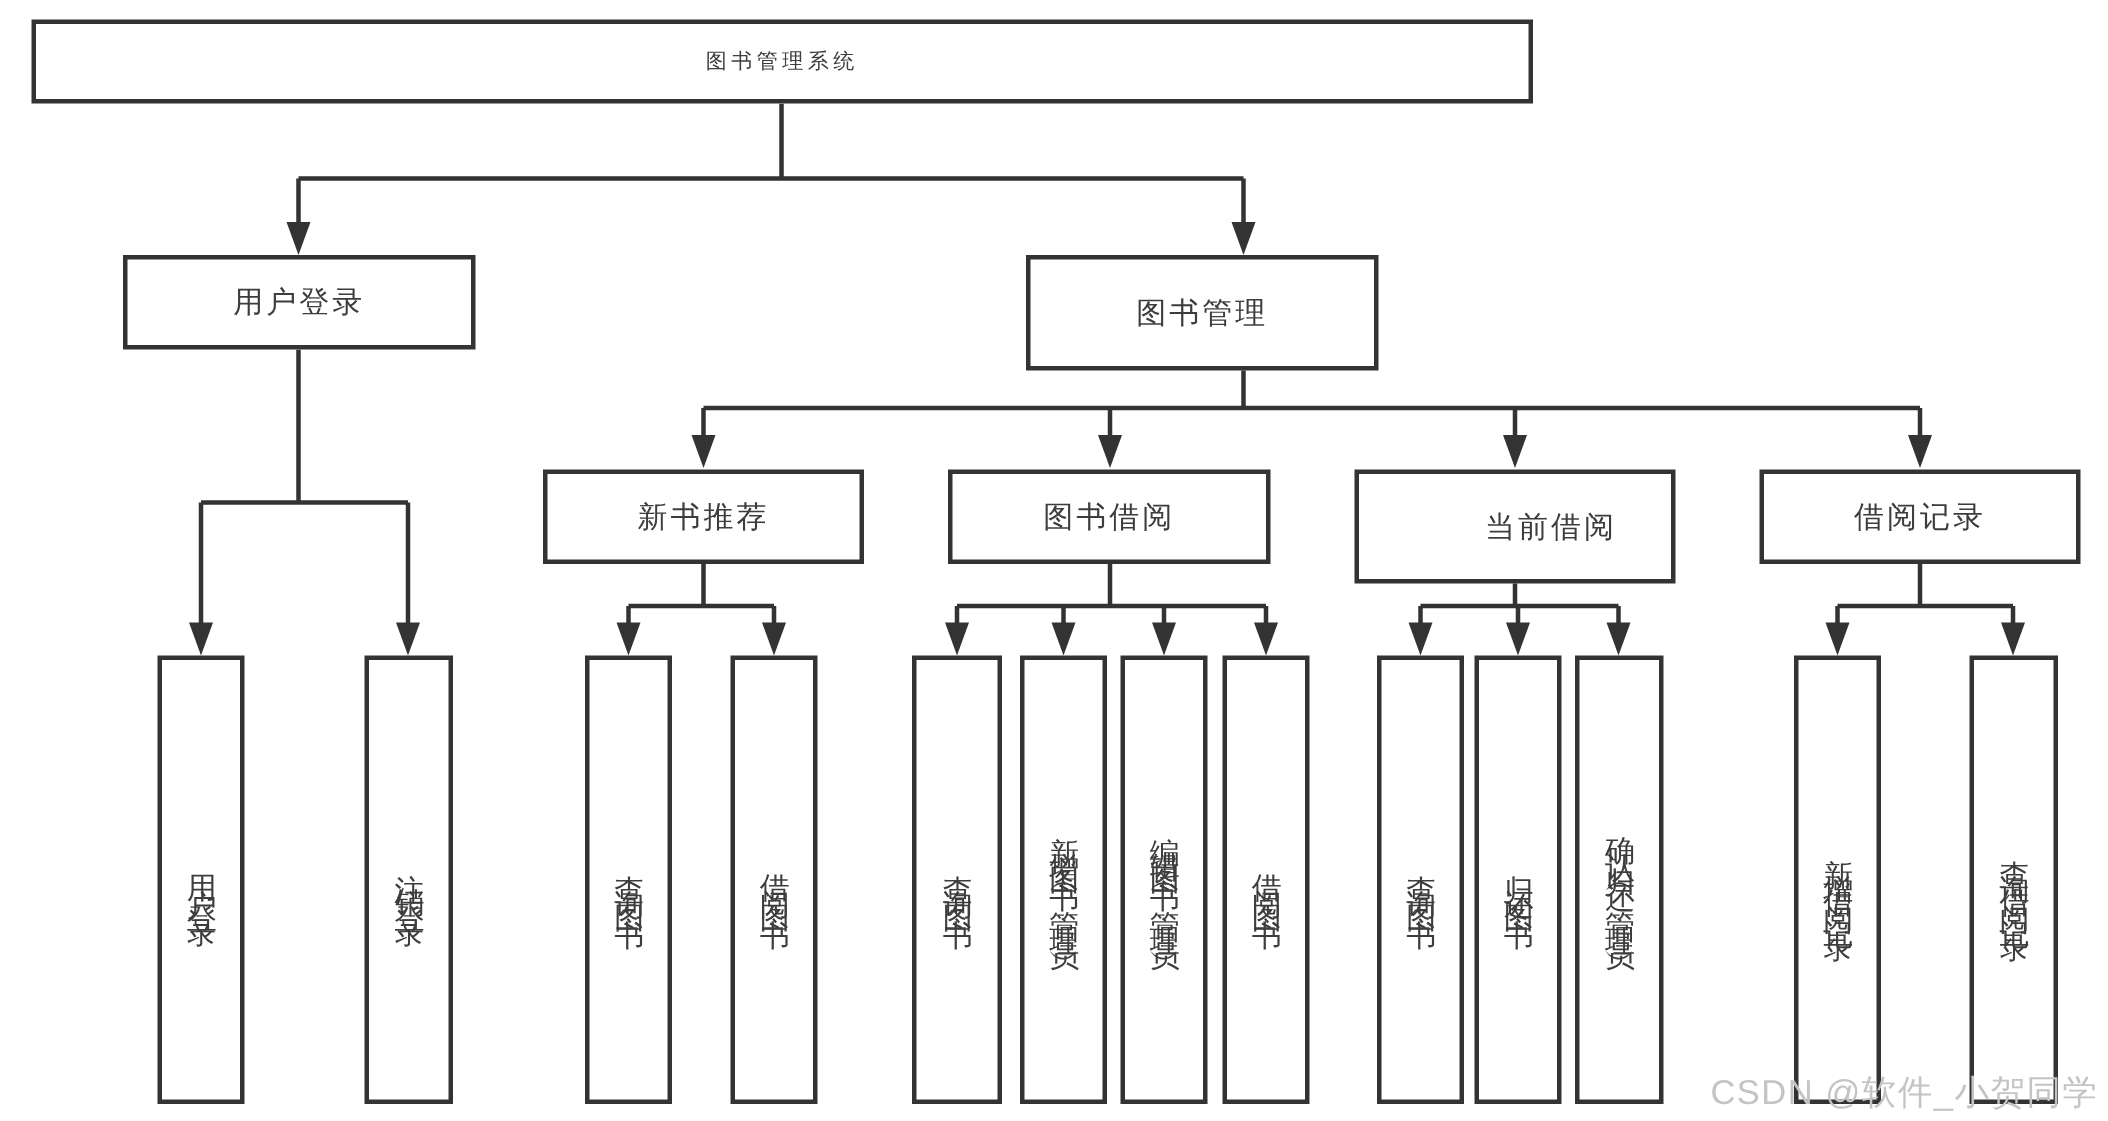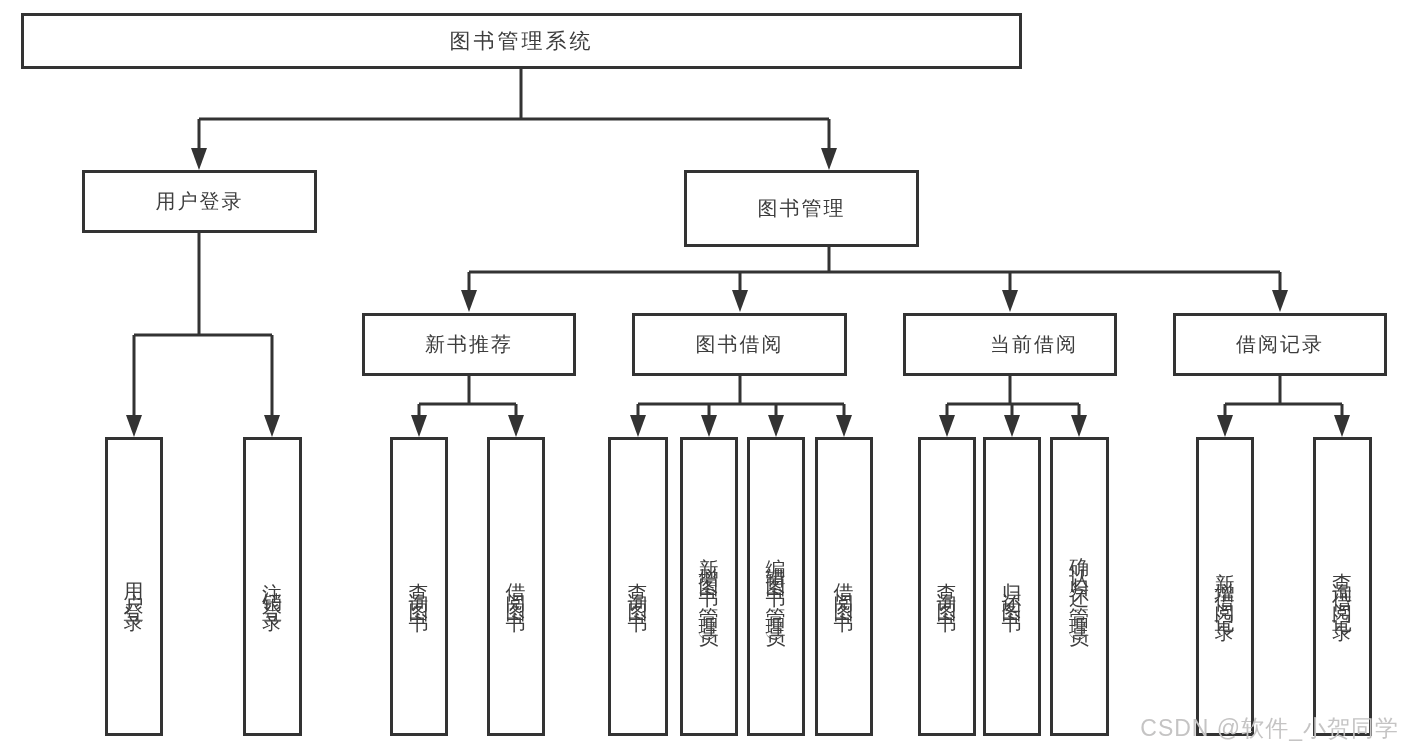--- a/index.html
+++ b/index.html
@@ -32,21 +32,21 @@
     z-index: 2;
   }
 
   .node.h span {
     font-size: 20px;
     letter-spacing: 2px;
     white-space: nowrap;
   }
 
   .node.root span {
-    font-size: 21px;
+    font-size: 14px;
     letter-spacing: 3px;
   }
 
   .node.v span {
     writing-mode: vertical-rl;
     text-orientation: mixed;
     font-size: 20px;
     letter-spacing: 10px;
     line-height: 1;
   }
@@ -120,21 +120,21 @@
   <div class="node h" style="left:684px; top:170px; width:235px; height:77px;justify-content:center;">
     <span>图书管理</span>
   </div>
 
   <div class="node h" style="left:632px; top:313px; width:215px; height:63px;">
     <span>图书借阅</span>
   </div>
   <div class="node h" style="left:362px; top:313px; width:214px; height:63px;">
     <span>新书推荐</span>
   </div>
-  <div class="node h" style="left:903px; top:313px; width:214px; height:63px;padding-left:48px;">
+  <div class="node h" style="left:903px; top:313px; width:214px; height:76px;padding-left:48px;">
     <span>当前借阅</span>
   </div>
   <div class="node h" style="left:1173px; top:313px; width:214px; height:63px;">
     <span>借阅记录</span>
   </div>
 
   <div class="node v" style="left:105px; top:437px; width:58px; height:299px;">
     <span>用户登录</span>
   </div>
   <div class="node v" style="left:243px; top:437px; width:59px; height:299px;">

